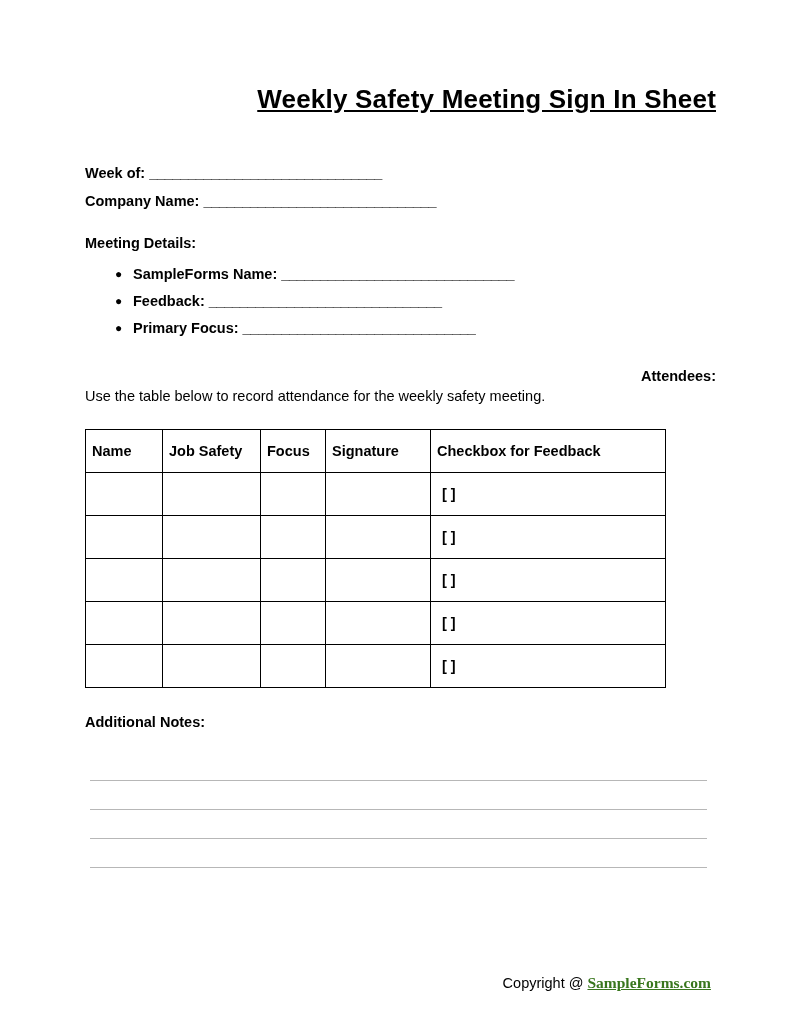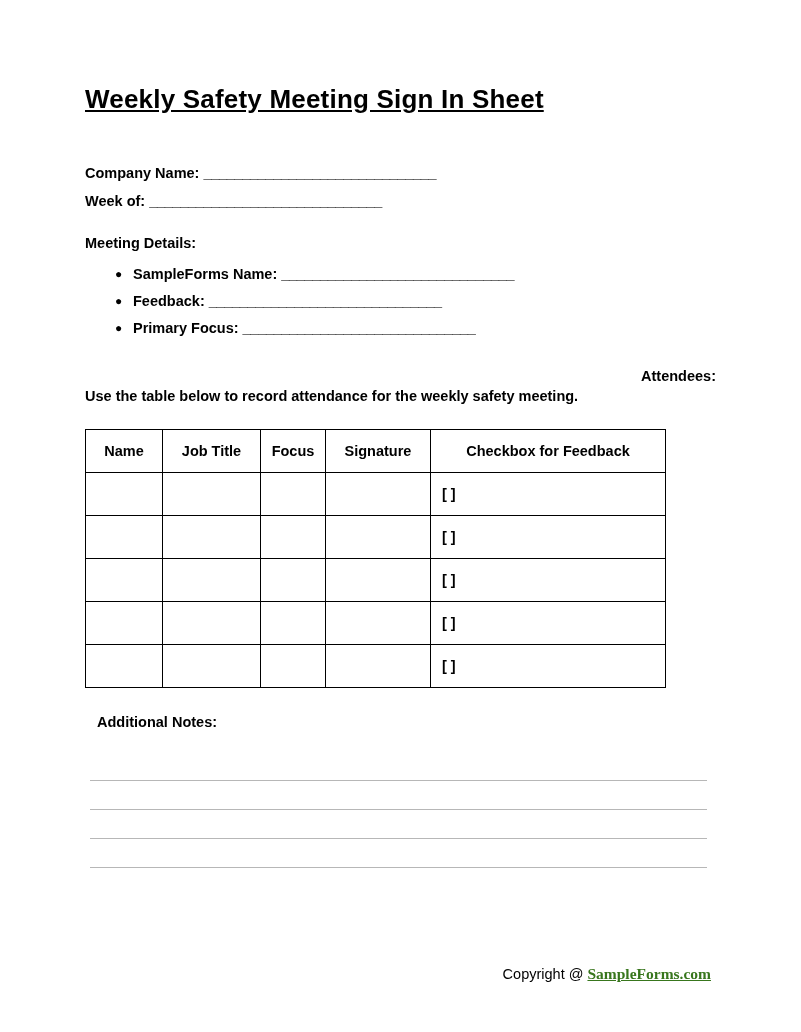--- a/index.html
+++ b/index.html
@@ -16,21 +16,21 @@
     overflow: hidden;
   }
   .page {
     position: relative;
     width: 801px;
     height: 1032px;
     box-sizing: border-box;
     padding: 0 85px;
   }
   .doc-title {
-    text-align: left;
+    text-align: right;
     font-size: 26px;
     font-weight: bold;
     text-decoration: underline;
     margin: 0;
     padding-top: 84px;
     letter-spacing: 0.2px;
   }
   .field-block {
     margin-top: 44px;
   }
@@ -70,67 +70,66 @@
     line-height: 27px;
   }
   .attendees-label {
     font-size: 14.5px;
     font-weight: bold;
     margin-top: 26px;
     text-align: right;
   }
   .attendees-instr {
     font-size: 14.5px;
-    font-weight: bold;
+    font-weight: normal;
     margin-top: 4px;
   }
   table.attendance {
     border-collapse: collapse;
     margin-top: 25px;
     table-layout: fixed;
     width: 580px;
   }
   table.attendance th,
   table.attendance td {
     border: 1px solid #000000;
     font-size: 14.5px;
     font-weight: bold;
-    text-align: center;
+    text-align: left;
     height: 42px;
     padding: 0 6px;
     vertical-align: middle;
   }
   table.attendance td.checkbox-cell {
     text-align: left;
     padding-left: 11px;
   }
   col.c-name { width: 77px; }
   col.c-job { width: 98px; }
   col.c-shift { width: 65px; }
   col.c-sign { width: 105px; }
   col.c-check { width: 235px; }
   .notes-label {
     font-size: 14.5px;
     font-weight: bold;
     margin-top: 26px;
-    margin-left: 12px;
   }
   .notes-lines {
     margin-top: 22px;
   }
   .notes-line {
     border-bottom: 1px solid #b7b7b7;
     height: 28px;
     margin-left: 5px;
     width: 617px;
   }
   .footer {
     position: absolute;
     right: 90px;
-    bottom: 49px;
+    bottom: 40px;
     font-size: 14.5px;
     white-space: nowrap;
     margin-top: 48px;
   }
   .footer .brand {
     color: #38761d;
     font-weight: bold;
     text-decoration: underline;
     font-family: "Liberation Serif", serif;
     font-size: 15.5px;
@@ -138,25 +137,25 @@
 </style>
 </head>
 <body>
 
 <div class="page">
 
   <h1 class="doc-title">Weekly Safety Meeting Sign In Sheet</h1>
 
   <div class="field-block">
     <div class="field-line">
-      <span>Company Name:</span>
+      <span>Week of:</span>
       <span class="blank">______________________________</span>
     </div>
     <div class="field-line">
-      <span>Week of:</span>
+      <span>Company Name:</span>
       <span class="blank">______________________________</span>
     </div>
   </div>
 
   <div class="section-label">Meeting Details:</div>
 
   <ul class="details">
     <li>
       <span class="bullet">●</span>
       <span>SampleForms Name:</span>
@@ -181,21 +180,21 @@
     <colgroup>
       <col class="c-name">
       <col class="c-job">
       <col class="c-shift">
       <col class="c-sign">
       <col class="c-check">
     </colgroup>
     <thead>
       <tr>
         <th>Name</th>
-        <th>Job Title</th>
+        <th>Job Safety</th>
         <th>Focus</th>
         <th>Signature</th>
         <th>Checkbox for Feedback</th>
       </tr>
     </thead>
     <tbody>
       <tr>
         <td></td>
         <td></td>
         <td></td>

